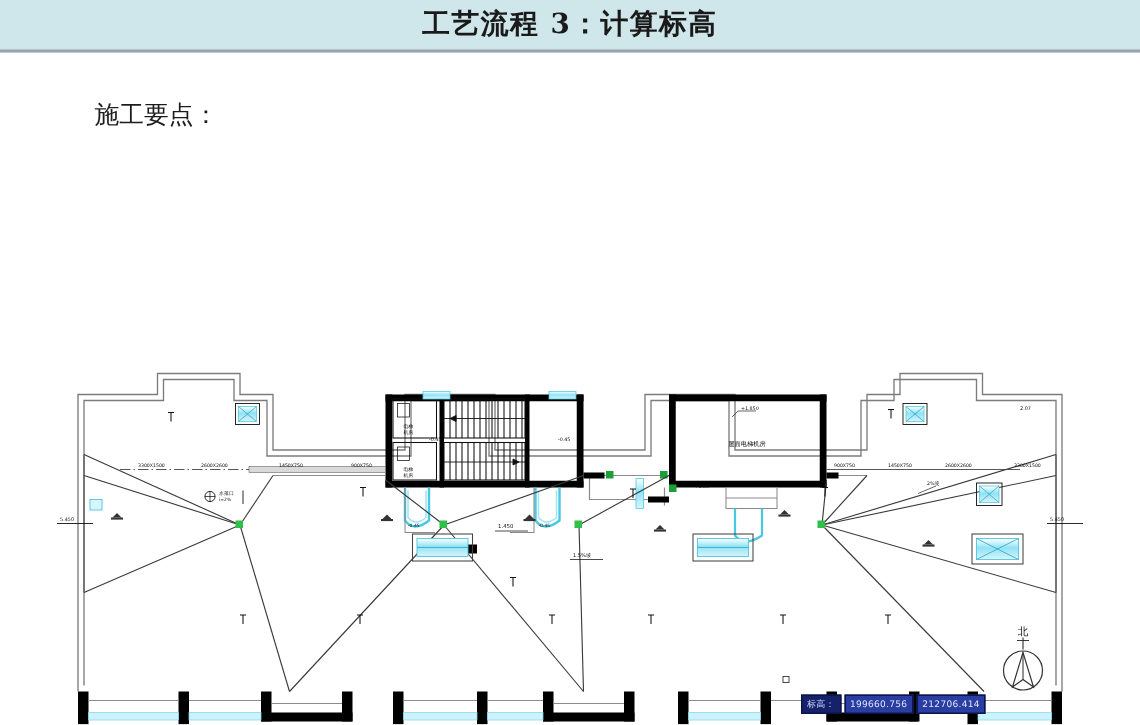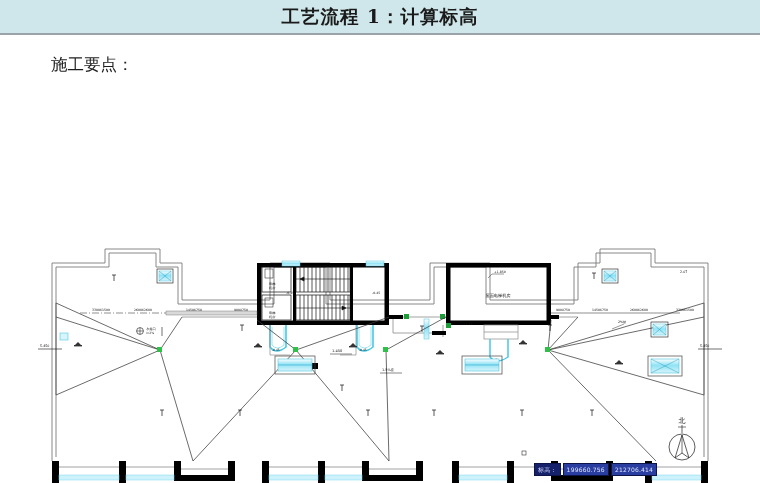--- a/index.html
+++ b/index.html
@@ -33,21 +33,21 @@
     position:absolute;left:0;top:44px;width:760px;
     padding:0 14px;
     box-sizing:border-box;
     color:#1c1c1c;
   }
   .p{
     font-size:16.5px;
     line-height:33px;
     text-align:justify;
     text-indent:2em;
-    margin:4px;
+    margin:16px;
     font-family:"DejaVu Serif","Liberation Serif",serif;
   }
   
   .drawing{
     position:absolute;left:0;top:205px;width:760px;height:278px;
     background:#ffffff;
     overflow:hidden;
   }
   .drawing svg{display:block;}
   
@@ -64,21 +64,21 @@
     letter-spacing:.2px;
     white-space:nowrap;
     border:1px solid #0d1448;
   }
   .chip.b{background:#2a3da0;color:#dfe6ff;}
 </style>
 </head>
 <body>
 
 <div class="header">
-  <div class="header-title">工艺流程 1：计算标高</div>
+  <div class="header-title">工艺流程 3：计算标高</div>
 </div>
 
 <div class="prose">
   <p class="p">施工要点：</p>
 </div>
 
 <div class="drawing">
 <svg width="760" height="278" viewBox="0 0 760 278" xmlns="http://www.w3.org/2000/svg">
 
   <defs>

